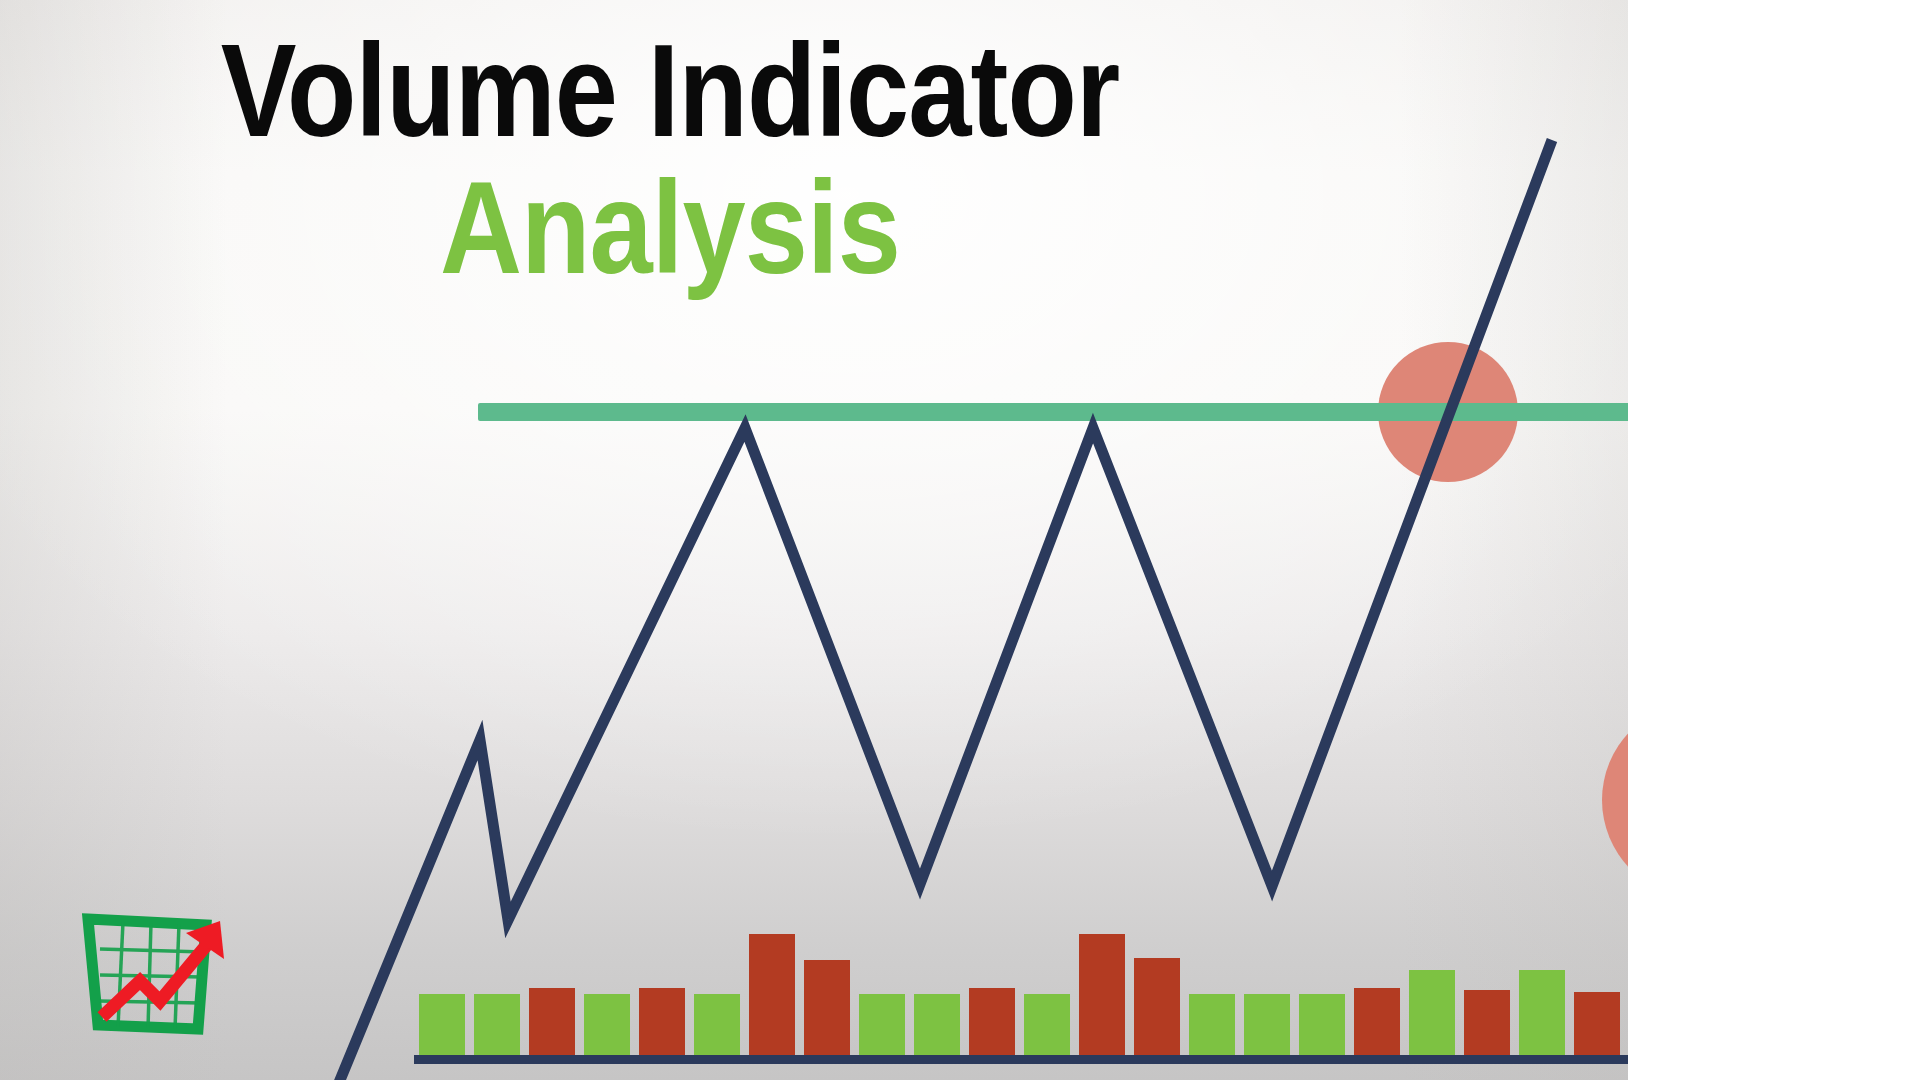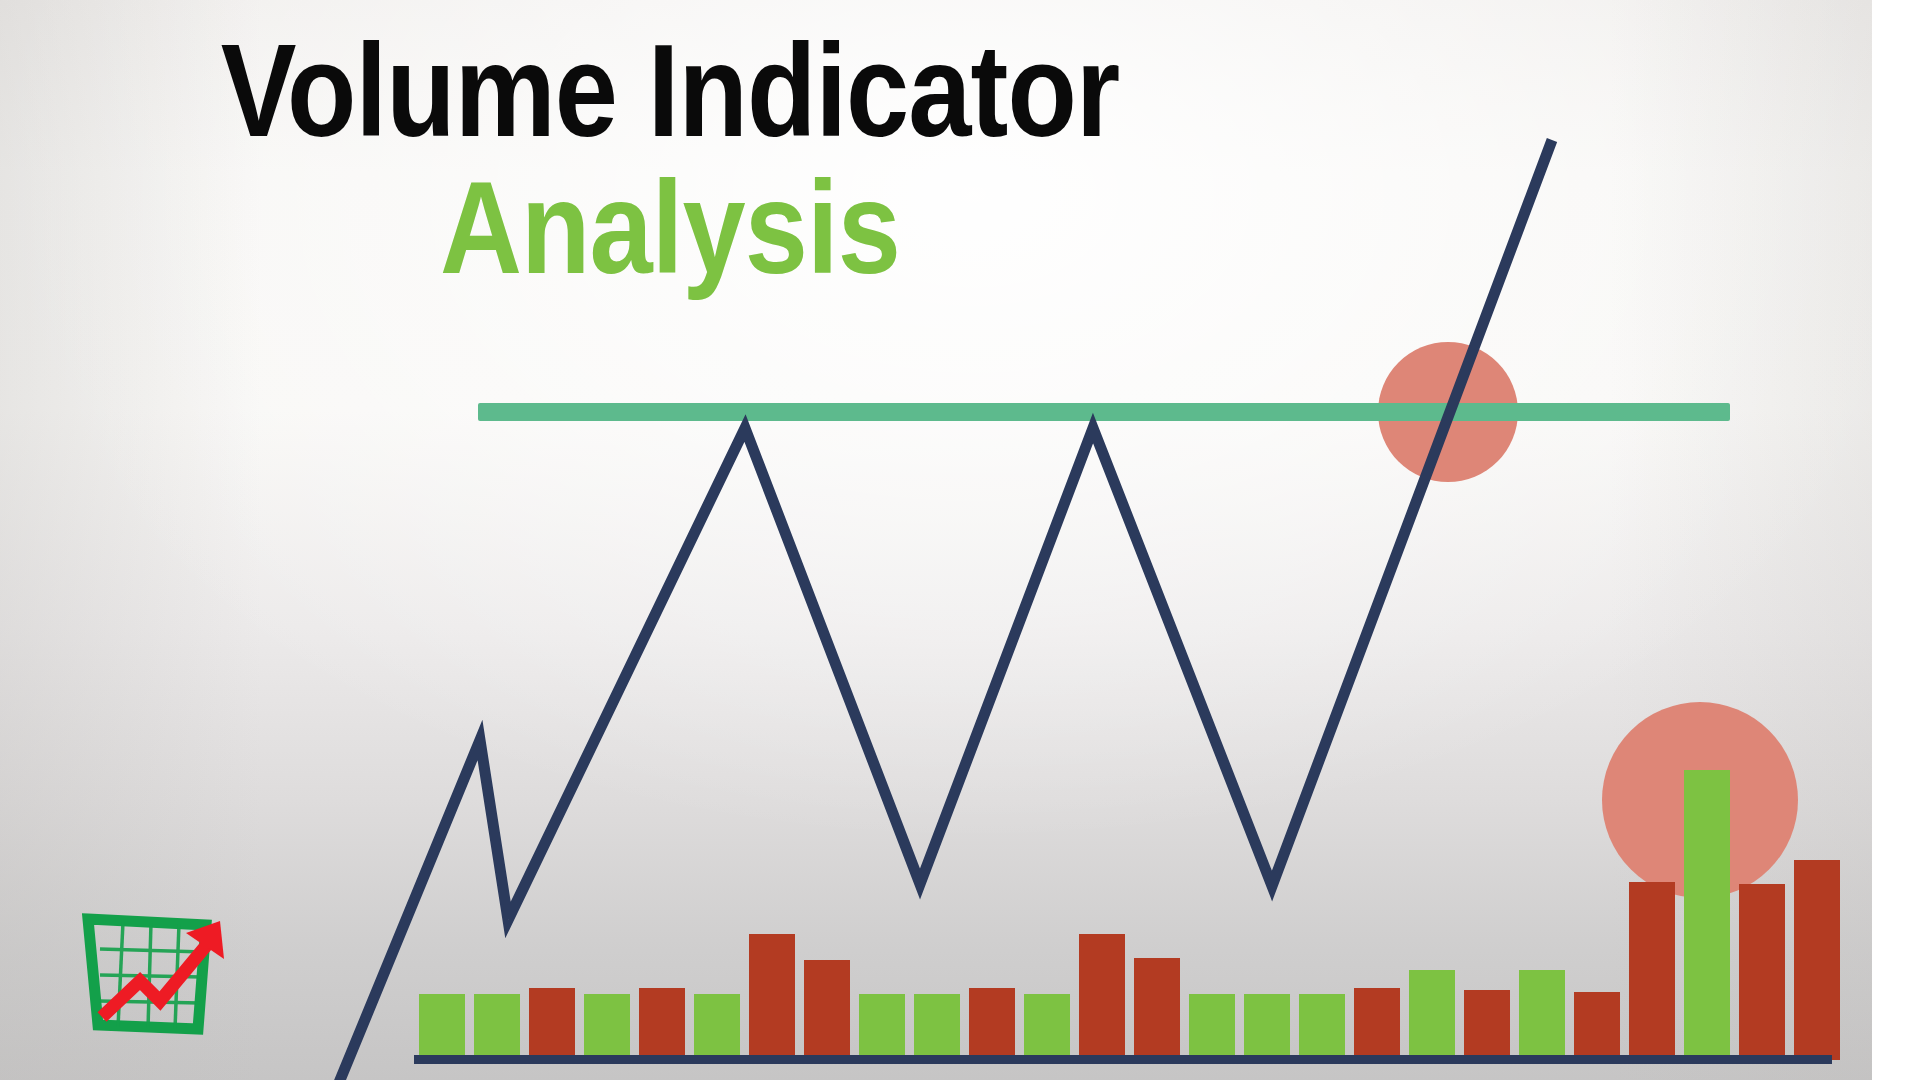--- a/index.html
+++ b/index.html
@@ -7,21 +7,21 @@
     padding: 0;
     width: 1920px;
     height: 1080px;
     overflow: hidden;
     background: #ffffff;
     font-family: "Liberation Sans", sans-serif;
   }
 
   #stage {
     position: relative;
-    width: 1872px;
+    width: 1628px;
     height: 1080px;
     overflow: hidden;
     background:
       radial-gradient(ellipse 1400px 900px at 52% 18%, rgba(255,255,255,0.95) 0%, rgba(255,255,255,0.0) 72%),
       linear-gradient(180deg,
         #f0eeec 0%,
         #f7f6f4 16%,
         #f8f7f5 38%,
         #eceaea 58%,
         #dedcdc 74%,

